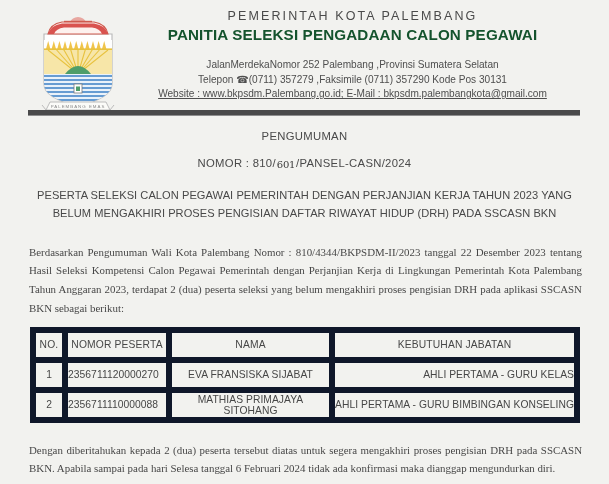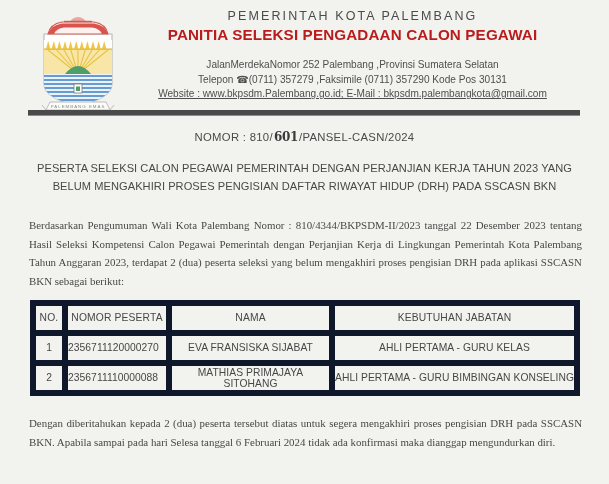--- a/index.html
+++ b/index.html
@@ -56,21 +56,21 @@
     letter-spacing: 2.1px;
     color: #4a4a4a;
     line-height: 1.32;
     white-space: nowrap;
   }
 
   .org-line-1 {
     font-size: 15.2px;
     font-weight: bold;
     letter-spacing: 0.15px;
-    color: #b91c1c;
+    color: #14532d;
     line-height: 1.22;
     margin-top: 1px;
   }
 
   .org-line-2 {
     font-size: 15.2px;
     font-weight: bold;
     letter-spacing: 0.15px;
     color: #2e2e2e;
     line-height: 1.22;
@@ -112,22 +112,22 @@
     color: #4a4a4a;
     line-height: 1.0;
     letter-spacing: 0.3px;
   }
   .tb-pengumuman { margin-top: 2px; }
   .tb-nomor { margin-top: 16px; }
   .tb-tentang { margin-top: 17px; }
 
   .handwritten {
     font-family: "DejaVu Serif", serif;
-    font-weight: bold;
-    font-size: 12px;
+    font-weight: normal;
+    font-size: 10px;
     letter-spacing: -0.3px;
     color: #3a3a3a;
     vertical-align: -0.5px;
     padding: 0 1px;
   }
 
   .subject {
     margin-top: 17px;
     text-align: center;
     font-size: 11.1px;
@@ -180,21 +180,21 @@
   td.c-nomor {
     text-align: left;
     letter-spacing: 0.05px;
     margin-top: 8px;
   }
   td.c-nama {
     text-align: center;
     letter-spacing: 0.05px;
   }
   td.c-jabatan {
-    text-align: center;
+    text-align: right;
     padding-left: 7px;
     letter-spacing: 0.05px;
   }
   col.w-no { width: 32px; }
   col.w-nomor { width: 104px; }
   col.w-nama { width: 163px; }
 </style>
 </head>
 <body>
 
@@ -274,20 +274,21 @@
       <div class="org-line-1">PANITIA SELEKSI PENGADAAN CALON PEGAWAI</div>
       <div class="addr-line">JalanMerdekaNomor 252 Palembang ,Provinsi Sumatera Selatan</div>
       <div class="addr-line l2"><span>Telepon</span> <span class="phone-glyph">☎</span><span>(0711) 357279 ,Faksimile (0711) 357290 Kode Pos 30131</span></div>
       <div class="addr-line l3">Website : www.bkpsdm.Palembang.go.id; E-Mail : bkpsdm.palembangkota@gmail.com</div>
     </div>
   </div>
 
   <div class="rule"></div>
 
   <div class="title-block">
+    <div class="tb-line tb-pengumuman">PENGUMUMAN</div>
 
     <div class="tb-line tb-nomor"><span>NOMOR : 810/</span><span class="handwritten">601</span><span>/PANSEL-CASN/2024</span></div>
 
   </div>
 
   <div class="subject">
     <div>PESERTA SELEKSI CALON PEGAWAI PEMERINTAH DENGAN PERJANJIAN KERJA TAHUN 2023 YANG</div>
     <div>BELUM MENGAKHIRI PROSES PENGISIAN DAFTAR RIWAYAT HIDUP (DRH) PADA SSCASN BKN</div>
   </div>
 

